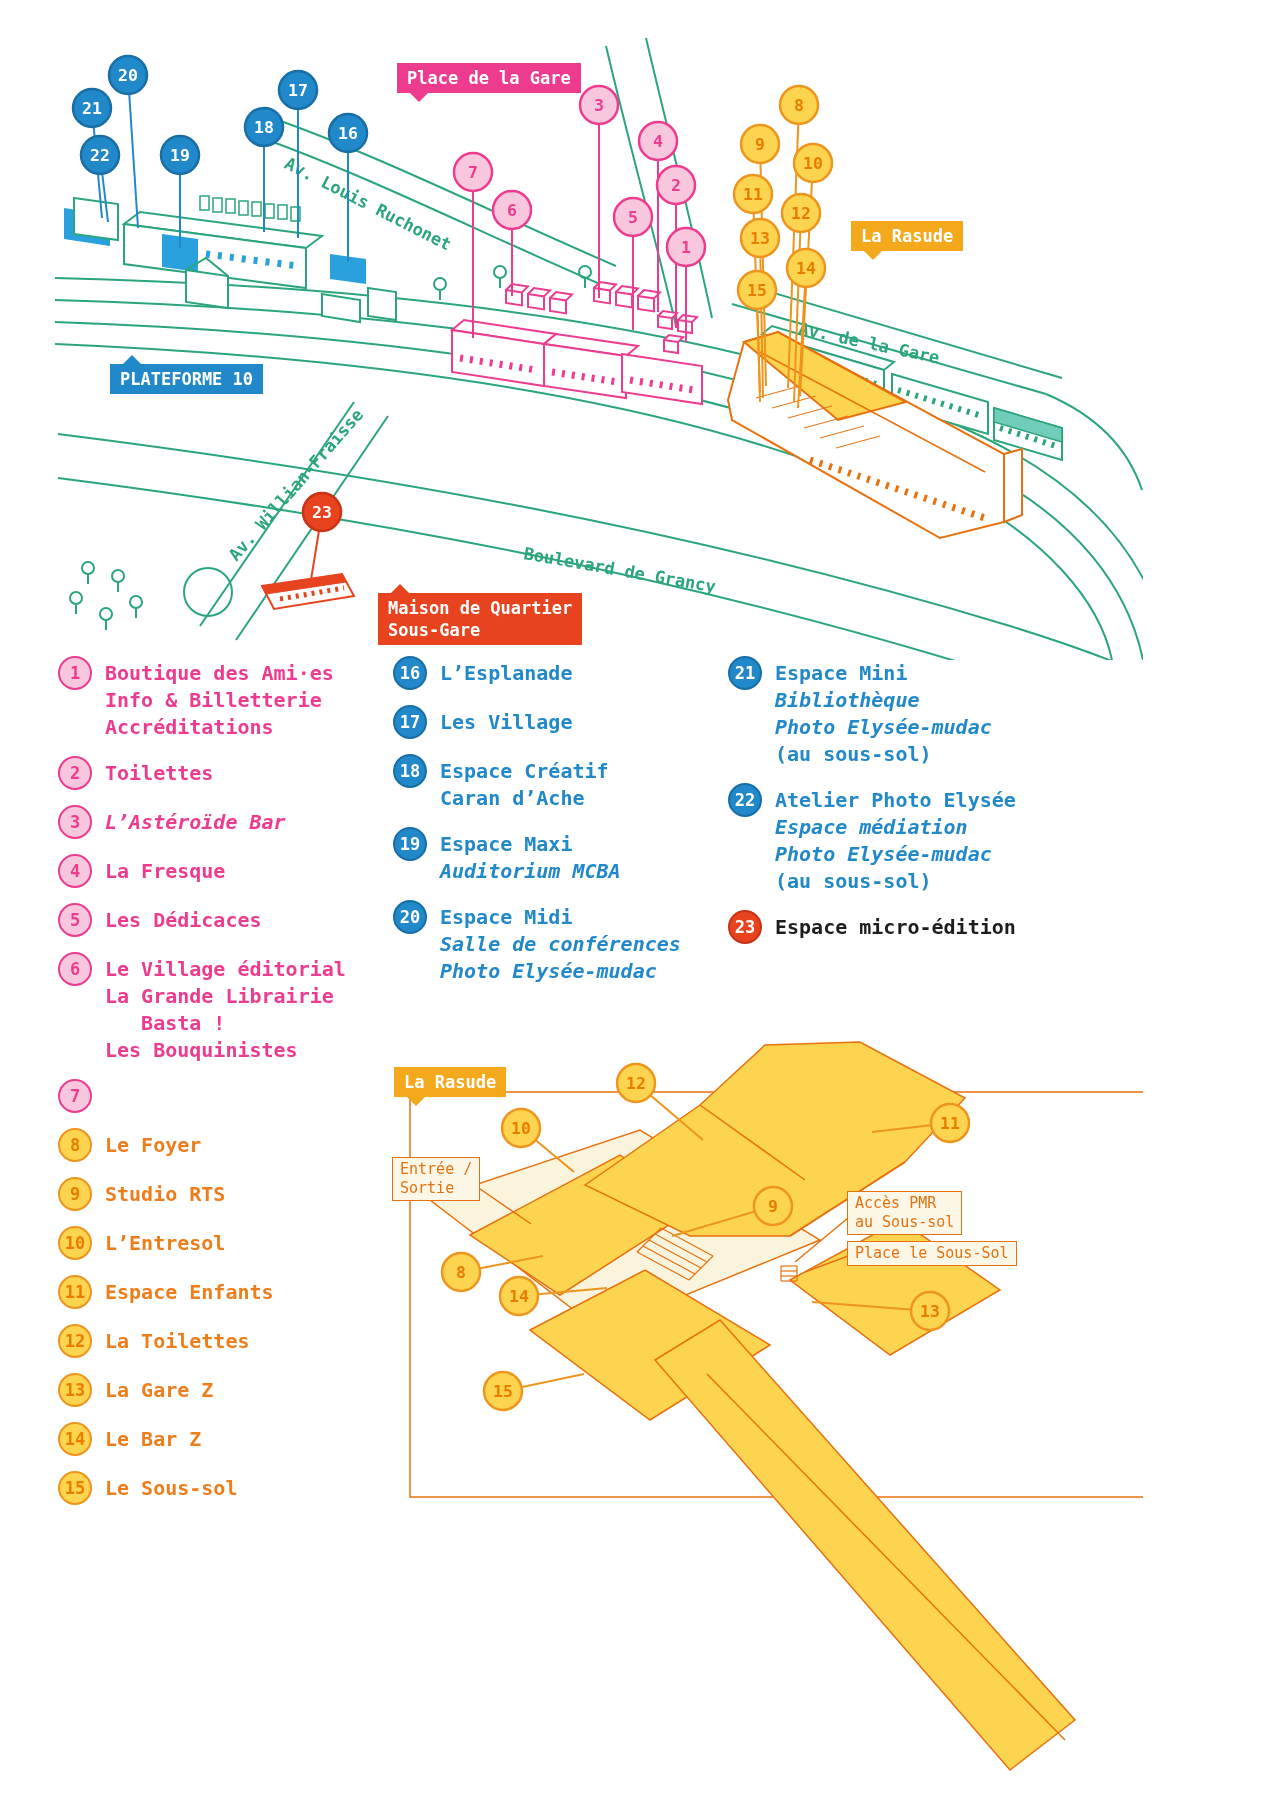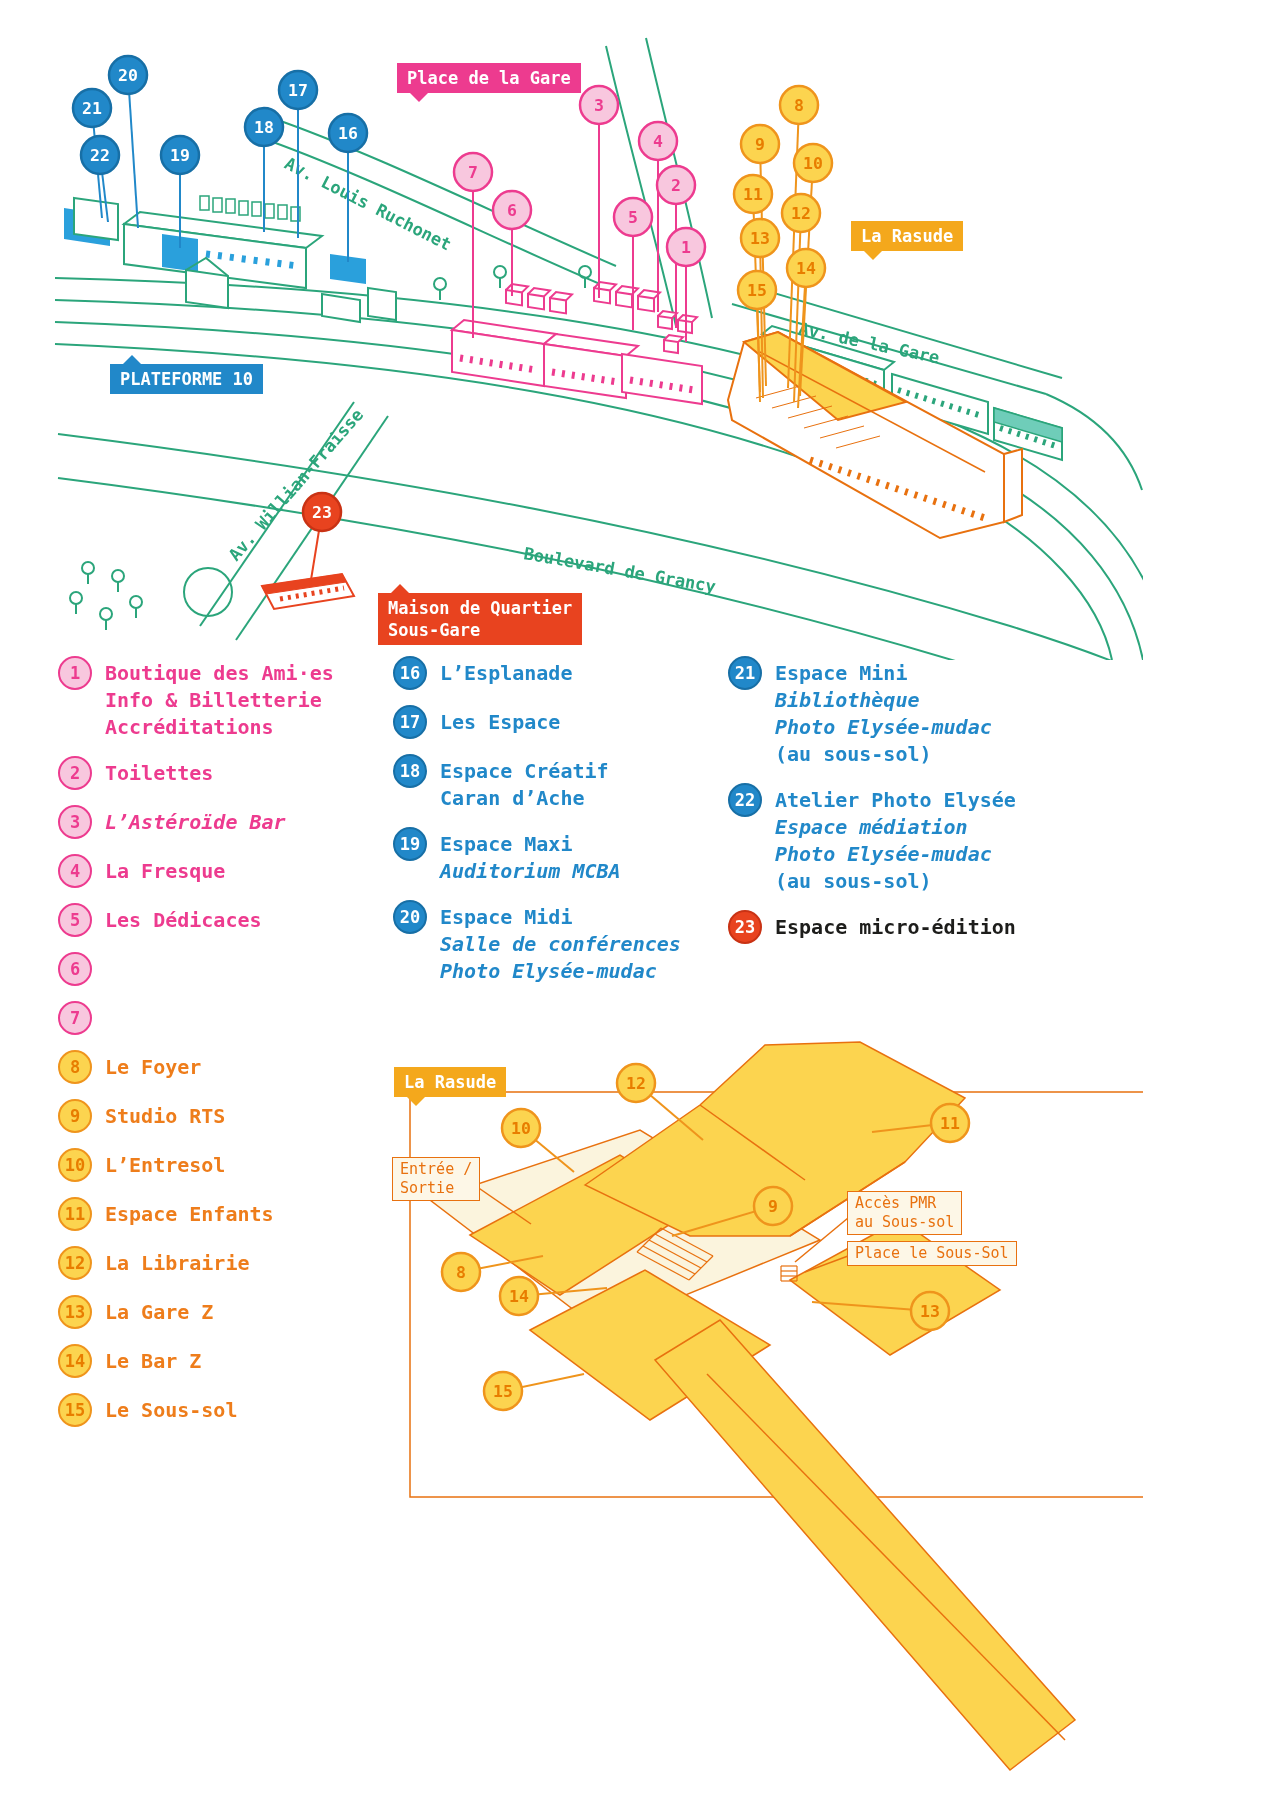--- a/index.html
+++ b/index.html
@@ -393,20 +393,21 @@
       <div class="legend-item">
         <span class="badge" style="background: rgb(248, 199, 222); border-color: rgb(237, 59, 143); color: rgb(237, 59, 143);">4</span>
         <div class="legend-text" style="color: rgb(237, 59, 143);"><div><span>La Fresque</span></div></div>
       </div>
       <div class="legend-item">
         <span class="badge" style="background: rgb(248, 199, 222); border-color: rgb(237, 59, 143); color: rgb(237, 59, 143);">5</span>
         <div class="legend-text" style="color: rgb(237, 59, 143);"><div><span>Les Dédicaces</span></div></div>
       </div>
       <div class="legend-item">
         <span class="badge" style="background: rgb(248, 199, 222); border-color: rgb(237, 59, 143); color: rgb(237, 59, 143);">6</span>
+        <div class="legend-text" style="color: rgb(237, 59, 143);"><div><span>Le Village éditorial</span></div><div><span>La Grande Librairie</span></div><div><span>   Basta !</span></div><div><span>Les Bouquinistes</span></div></div>
       </div>
       <div class="legend-item">
         <span class="badge" style="background: rgb(248, 199, 222); border-color: rgb(237, 59, 143); color: rgb(237, 59, 143);">7</span>
       </div>
       <div class="legend-item">
         <span class="badge" style="background: rgb(252, 212, 79); border-color: rgb(239, 148, 28); color: rgb(232, 125, 0);">8</span>
         <div class="legend-text" style="color: rgb(238, 125, 27);"><div><span>Le Foyer</span></div></div>
       </div>
       <div class="legend-item">
         <span class="badge" style="background: rgb(252, 212, 79); border-color: rgb(239, 148, 28); color: rgb(232, 125, 0);">9</span>
@@ -415,21 +416,21 @@
       <div class="legend-item">
         <span class="badge" style="background: rgb(252, 212, 79); border-color: rgb(239, 148, 28); color: rgb(232, 125, 0);">10</span>
         <div class="legend-text" style="color: rgb(238, 125, 27);"><div><span>L’Entresol</span></div></div>
       </div>
       <div class="legend-item">
         <span class="badge" style="background: rgb(252, 212, 79); border-color: rgb(239, 148, 28); color: rgb(232, 125, 0);">11</span>
         <div class="legend-text" style="color: rgb(238, 125, 27);"><div><span>Espace Enfants</span></div></div>
       </div>
       <div class="legend-item">
         <span class="badge" style="background: rgb(252, 212, 79); border-color: rgb(239, 148, 28); color: rgb(232, 125, 0);">12</span>
-        <div class="legend-text" style="color: rgb(238, 125, 27);"><div><span>La Librairie</span></div></div>
+        <div class="legend-text" style="color: rgb(238, 125, 27);"><div><span>La Toilettes</span></div></div>
       </div>
       <div class="legend-item">
         <span class="badge" style="background: rgb(252, 212, 79); border-color: rgb(239, 148, 28); color: rgb(232, 125, 0);">13</span>
         <div class="legend-text" style="color: rgb(238, 125, 27);"><div><span>La Gare Z</span></div></div>
       </div>
       <div class="legend-item">
         <span class="badge" style="background: rgb(252, 212, 79); border-color: rgb(239, 148, 28); color: rgb(232, 125, 0);">14</span>
         <div class="legend-text" style="color: rgb(238, 125, 27);"><div><span>Le Bar Z</span></div></div>
       </div>
       <div class="legend-item">
@@ -437,21 +438,21 @@
         <div class="legend-text" style="color: rgb(238, 125, 27);"><div><span>Le Sous-sol</span></div></div>
       </div>
     </div>
   <div class="legend-col" id="legend-col-2">
       <div class="legend-item">
         <span class="badge" style="background: rgb(33, 136, 201); border-color: rgb(23, 111, 166); color: rgb(255, 255, 255);">16</span>
         <div class="legend-text" style="color: rgb(33, 136, 201);"><div><span>L’Esplanade</span></div></div>
       </div>
       <div class="legend-item">
         <span class="badge" style="background: rgb(33, 136, 201); border-color: rgb(23, 111, 166); color: rgb(255, 255, 255);">17</span>
-        <div class="legend-text" style="color: rgb(33, 136, 201);"><div><span>Les Espace</span></div></div>
+        <div class="legend-text" style="color: rgb(33, 136, 201);"><div><span>Les Village</span></div></div>
       </div>
       <div class="legend-item">
         <span class="badge" style="background: rgb(33, 136, 201); border-color: rgb(23, 111, 166); color: rgb(255, 255, 255);">18</span>
         <div class="legend-text" style="color: rgb(33, 136, 201);"><div><span>Espace Créatif</span></div><div><span>Caran d’Ache</span></div></div>
       </div>
       <div class="legend-item">
         <span class="badge" style="background: rgb(33, 136, 201); border-color: rgb(23, 111, 166); color: rgb(255, 255, 255);">19</span>
         <div class="legend-text" style="color: rgb(33, 136, 201);"><div><span>Espace Maxi</span></div><div><span class="it">Auditorium MCBA</span></div></div>
       </div>
       <div class="legend-item">

